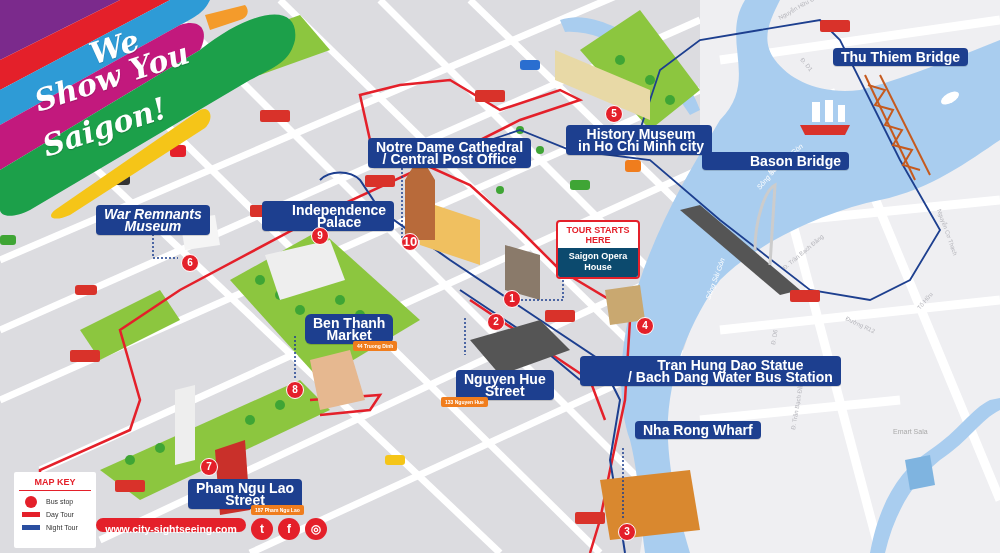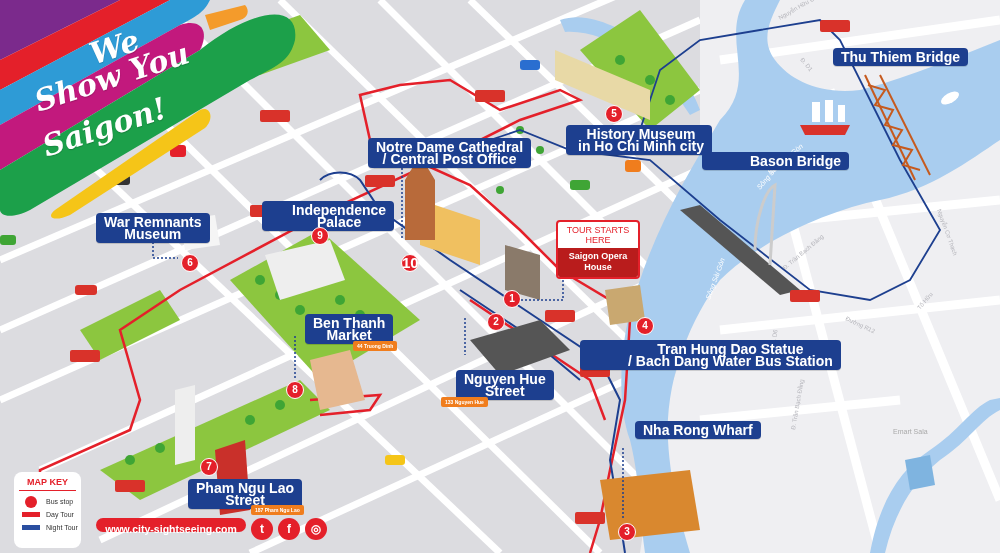--- a/index.html
+++ b/index.html
@@ -2,23 +2,23 @@
 <html><head>
 <meta charset="utf-8">
 <style>
   html, body { margin:0; padding:0; }
   body { width:1000px; height:553px; overflow:hidden; background:#e9e9ec; font-family:"Liberation Sans", sans-serif; position:relative; }
   #map { position:absolute; left:0; top:0; width:1000px; height:553px; }
   .label { position:absolute; background:#1d3f8f; color:#fff; font-weight:bold; font-size:14px; line-height:12px; text-align:center; border-radius:4px; padding:3px 8px; white-space:nowrap; box-shadow:0 1px 0 rgba(0,0,0,0.15); }
   .addr { position:absolute; background:#f07d1d; color:#fff; font-size:5px; font-weight:bold; padding:2px 4px; border-radius:2px; white-space:nowrap; }
   .stop { position:absolute; width:16px; height:16px; border-radius:50%; background:#e4202a; color:#fff; font-weight:bold; font-size:10px; line-height:16px; text-align:center; border:1px solid #fff; }
   .tour-box { position:absolute; left:556px; top:220px; width:80px; border:2px solid #e4202a; border-radius:4px; background:#fff; overflow:hidden; }
-  .tour-box .top { color:#e4202a; font-weight:normal; font-size:9px; line-height:10px; text-align:center; padding:3px 8px; }
-  .tour-box .bottom { background:#b91c1c; color:#fff; font-weight:bold; font-size:9px; line-height:11px; text-align:center; padding:3px 2px 4px; }
-  .map-key { position:absolute; left:14px; top:472px; width:67px; height:76px; background:#fff; border-radius:8px; }
+  .tour-box .top { color:#e4202a; font-weight:bold; font-size:9px; line-height:10px; text-align:center; padding:3px 8px; }
+  .tour-box .bottom { background:#0c4a6e; color:#fff; font-weight:bold; font-size:9px; line-height:11px; text-align:center; padding:3px 2px 4px; }
+  .map-key { position:absolute; left:14px; top:472px; width:82px; height:76px; background:#fff; border-radius:2px; }
   .map-key .title { color:#e4202a; font-weight:bold; font-size:9px; text-align:center; padding-top:5px; padding-bottom:3px; border-bottom:1px solid #e4202a; margin:0 5px; }
   .key-row { display:flex; align-items:center; font-size:7px; color:#333; height:13px; margin-left:8px; }
   .key-row .sw { width:18px; display:flex; justify-content:center; margin-right:6px; }
   .dot { width:12px; height:12px; border-radius:50%; background:#e4202a; }
   .bar-day { width:18px; height:5px; background:#e4202a; }
   .bar-night { width:18px; height:5px; background:#2a4ea0; }
   .url-pill { position:absolute; left:96px; top:518px; width:150px; height:14px; border-radius:11px; background:#e4202a; color:#fff; font-weight:bold; font-size:10.5px; line-height:22px; text-align:center; }
   .social { position:absolute; top:518px; width:22px; height:22px; border-radius:50%; background:#e4202a; color:#fff; font-weight:bold; font-size:12px; line-height:22px; text-align:center; }
   .slogan { position:absolute; color:#fff; font-family:"DejaVu Serif", serif; font-style:italic; font-weight:bold; transform:rotate(-18deg); transform-origin:left top; text-shadow:0 1px 1px rgba(0,0,0,0.2); }
   .street-text { font-family:"Liberation Sans", sans-serif; font-size:6px; fill:#b5b5bb; }
@@ -185,45 +185,45 @@
     <path d="M0 170 L200 50 C250 10 300 0 295 40 C290 60 280 65 250 80 L30 210 C10 220 0 215 0 210 Z" fill="#1ca04a"></path>
     <path d="M55 210 L200 110 C210 105 215 118 205 128 L70 215 C55 222 45 218 55 210 Z" fill="#f5c518"></path>
     <path d="M205 15 L245 5 C250 10 248 18 240 20 L210 30 Z" fill="#f49b2b"></path>
   </g>
 </svg>
 
 <div class="slogan" style="left:85px; top:38px; font-size:30px;">We</div>
 <div class="slogan" style="left:30px; top:85px; font-size:30px;">Show You</div>
 <div class="slogan" style="left:38px; top:130px; font-size:30px;">Saigon!</div>
 
-<div class="label" style="left:96px; top:213px;">
+<div class="label" style="left:96px; top:205px;font-style:italic;">
   <div>War Remnants</div>
   <div>Museum</div>
 </div>
 <div class="label" style="left:262px; top:201px;padding-left:30px;">
   <div>Independence</div>
   <div>Palace</div>
 </div>
 <div class="label" style="left:368px; top:138px;">
   <div>Notre Dame Cathedral</div>
   <div>/ Central Post Office</div>
 </div>
 <div class="label" style="left:566px; top:125px;padding-left:12px;">
   <div>History Museum</div>
   <div>in Ho Chi Minh city</div>
 </div>
-<div class="label" style="left:305px; top:314px;">
+<div class="label" style="left:305px; top:314px;border-radius:6px;">
   <div>Ben Thanh</div>
   <div>Market</div>
 </div>
 <div class="label" style="left:428px; top:370px;margin-left:28px;">
   <div>Nguyen Hue</div>
   <div>Street</div>
 </div>
-<div class="label" style="left:580px; top:340px;padding-left:48px;">
+<div class="label" style="left:580px; top:356px;padding-left:48px;">
   <div>Tran Hung Dao Statue</div>
   <div>/ Bach Dang Water Bus Station</div>
 </div>
 <div class="label" style="left:635px; top:421px;">
   <div>Nha Rong Wharf</div>
 </div>
 <div class="label" style="left:188px; top:479px;">
   <div>Pham Ngu Lao</div>
   <div>Street</div>
 </div>
@@ -251,21 +251,21 @@
 
 <div class="stop" style="left:503px; top:290px;">1</div>
 <div class="stop" style="left:487px; top:313px;">2</div>
 <div class="stop" style="left:618px; top:523px;">3</div>
 <div class="stop" style="left:636px; top:317px;">4</div>
 <div class="stop" style="left:605px; top:105px;">5</div>
 <div class="stop" style="left:181px; top:254px;">6</div>
 <div class="stop" style="left:200px; top:458px;">7</div>
 <div class="stop" style="left:286px; top:381px;">8</div>
 <div class="stop" style="left:311px; top:227px;">9</div>
-<div class="stop" style="left:401px; top:254px; font-size:15px;">10</div>
+<div class="stop" style="left:401px; top:233px; font-size:13px;">10</div>
 
 <div class="map-key">
   <div class="title">MAP KEY</div>
   <div class="key-row" style="margin-top:4px;">
     <span class="sw">
         <span class="dot"></span>
       </span>
     <span>Bus stop</span>
   </div>
   <div class="key-row">

